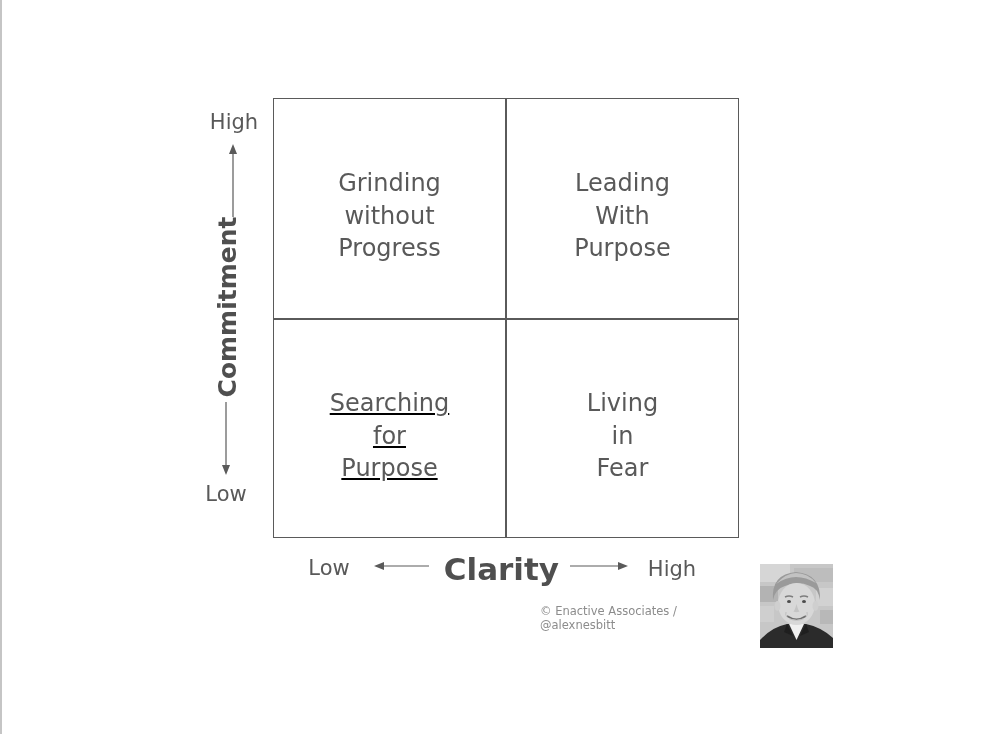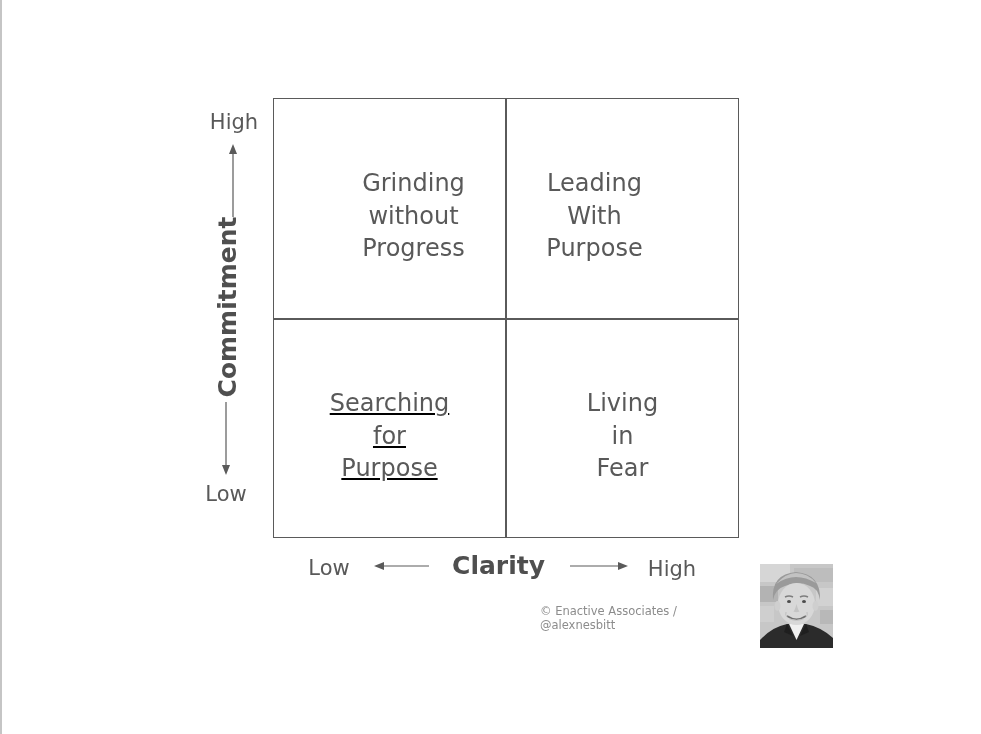--- a/index.html
+++ b/index.html
@@ -42,22 +42,22 @@
     background: #5a5a5a;
   }
   .quadrant {
     position: absolute;
     width: 233px; height: 220px;
     display: flex;
     align-items: center;
     justify-content: center;
     box-sizing: border-box;
   }
-  .q-tl { left: 273px; top: 98px; margin-left: 24px; }
-  .q-tr { left: 478px; top: 98px; }
+  .q-tl { left: 273px; top: 98px; }
+  .q-tr { left: 506px; top: 98px; }
   .q-bl { left: 273px; top: 318px; text-decoration: underline; }
   .q-br { left: 506px; top: 318px; justify-content: center; }
   .quadrant .q-label {
     white-space: pre-line;
     text-align: center;
     font-size: 24px;
     line-height: 1.35;
     color: #595959;
     transform: translateY(8px);
   }
@@ -105,22 +105,22 @@
     left: 641px; top: 557px;
     width: 62px;
     text-align: center;
     font-size: 21px;
     color: #595959;
   }
   .x-title {
     position: absolute;
     left: 438px; top: 551px;
     width: 121px;
-    text-align: center;
-    font-size: 25px;
+    text-align: right;
+    font-size: 31px;
     font-weight: bold;
     color: #4f4f4f;
   }
   .arrow-left  { position: absolute; left: 374px; top: 560px; }
   .arrow-right { position: absolute; left: 570px; top: 560px; }
   
   .credit {
     position: absolute;
     left: 540px; top: 604px;
     width: 204px;

